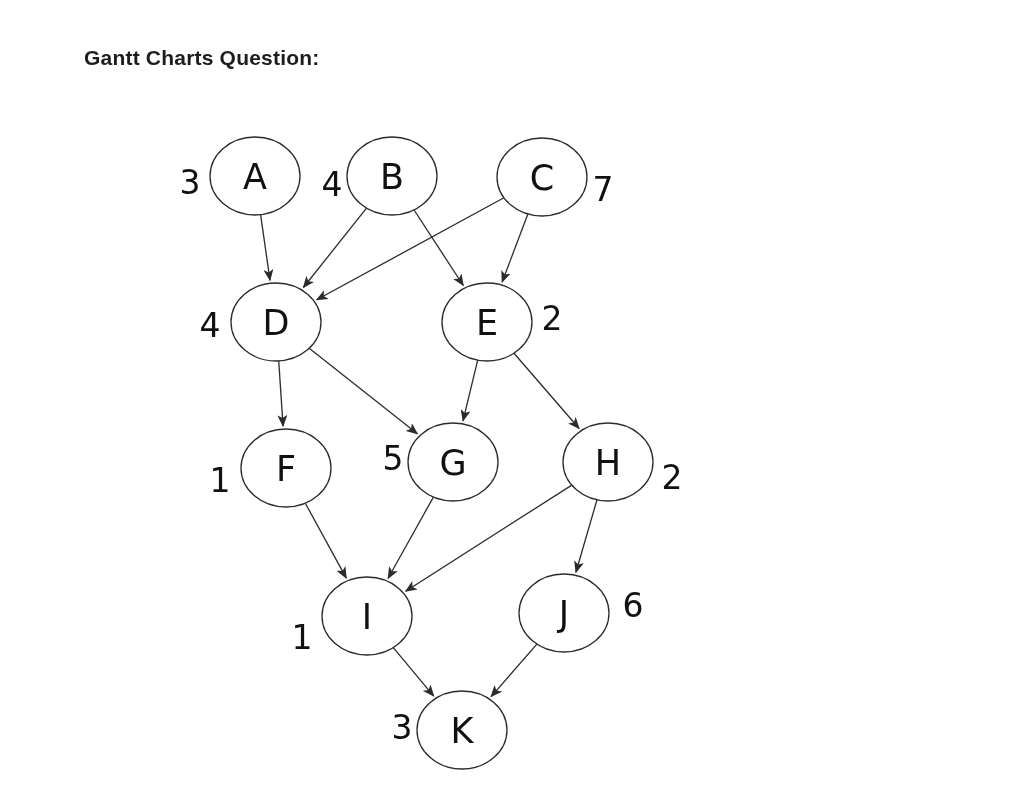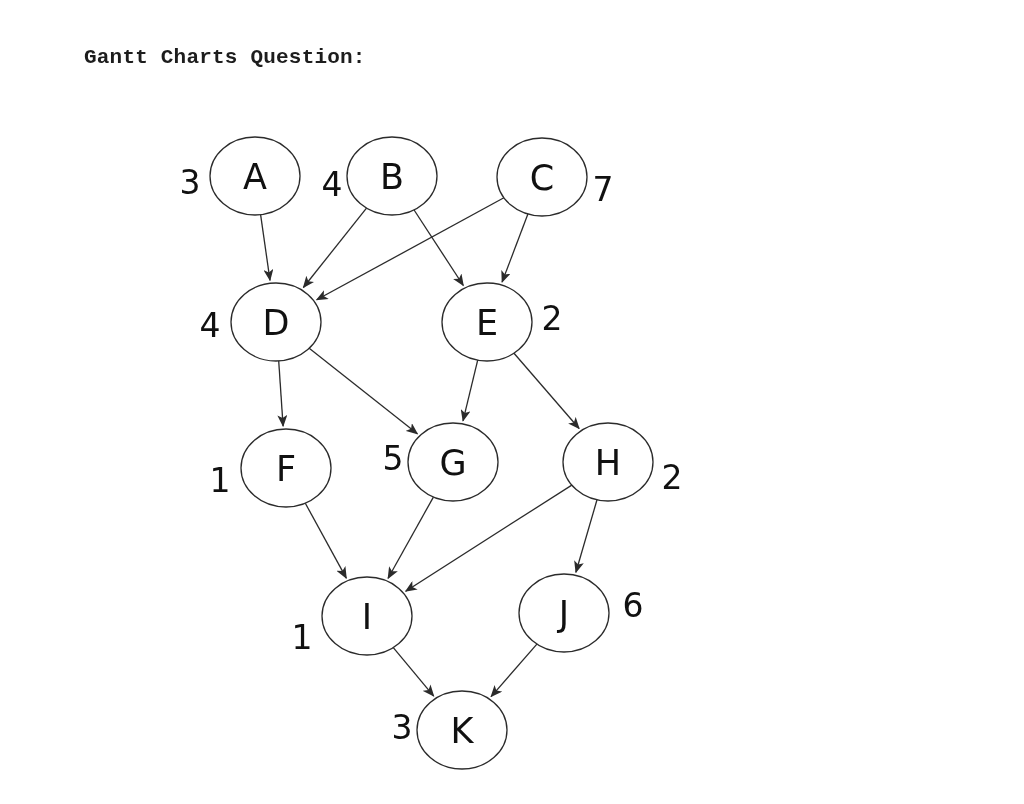--- a/index.html
+++ b/index.html
@@ -17,21 +17,21 @@
     position: relative;
     width: 1024px;
     height: 804px;
     background: #ffffff;
   }
   .title {
     position: absolute;
     left: 84px;
     top: 46px;
     margin: 0;
-    font-family: Liberation Mono, monospace;
+    font-family: Liberation Sans, sans-serif;
     font-weight: bold;
     font-size: 21px;
     letter-spacing: 0.2px;
     color: #1d1d1d;
   }
   .dag {
     position: absolute;
     left: 0;
     top: 0;
   }

